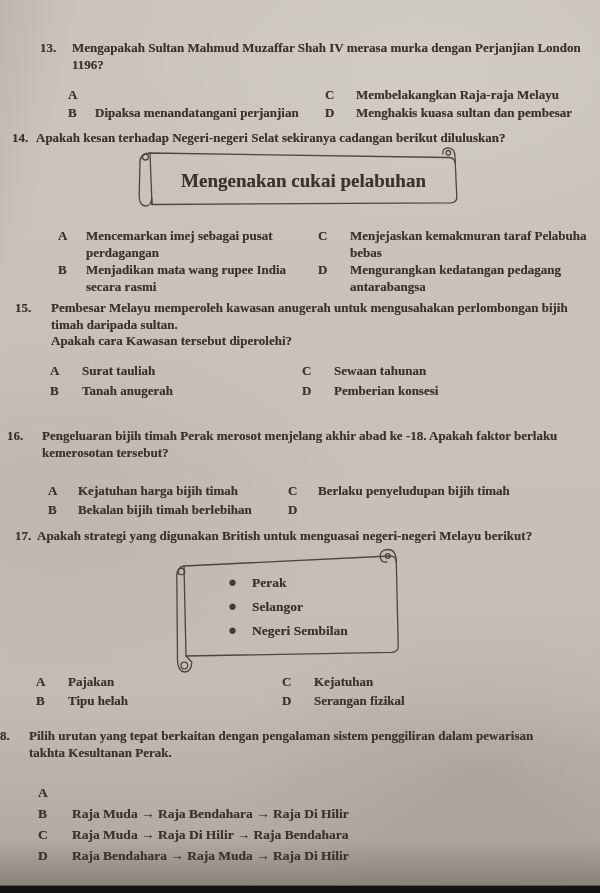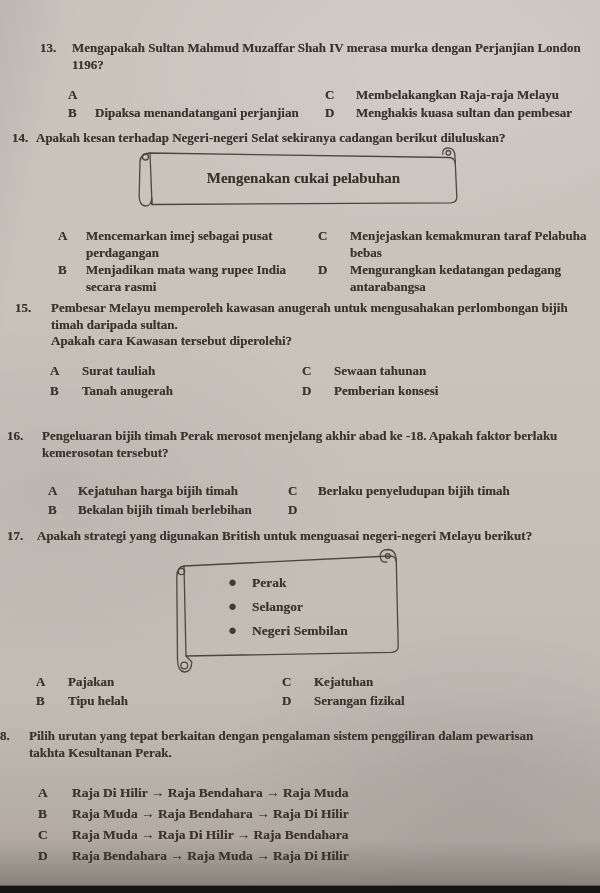--- a/index.html
+++ b/index.html
@@ -45,21 +45,21 @@
     text-shadow:0 0 0.6px rgba(60,52,44,0.55);
   }
   .q18 .olabel{width:34px;font-size:13.5px;}
   .q18 .otext{font-size:13.5px;}
   .scroll-wrap{position:absolute;}
   .scroll-wrap svg{display:block;}
   .scroll-wrap path,.scroll-wrap circle{
     fill:none;stroke:var(--stroke);stroke-width:1.3;stroke-linecap:round;stroke-linejoin:round;
   }
   .banner-text{
-    font-size:15px;font-weight:bold;text-align:center;
+    font-size:19px;font-weight:bold;text-align:center;
     text-shadow:0 0 0.6px rgba(60,52,44,0.55);
   }
   .banner-item{display:flex;align-items:center;}
   .bullet{
     font-size:15px;line-height:17px;margin-right:15px;color:#433b33;
   }
   .banner-item .bi-label{
     font-size:13.5px;font-weight:bold;line-height:17px;
     text-shadow:0 0 0.6px rgba(60,52,44,0.55);
   }
@@ -165,21 +165,21 @@
     <div class="opt" style="left:288px;top:54px">
       <span class="olabel" style="width:30px">C</span>
       <span class="otext">Berlaku penyeludupan bijih timah</span>
     </div>
     <div class="opt" style="left:288px;top:73px">
       <span class="olabel" style="width:30px">D</span>
     </div>
   </section>
 
   <section class="q" style="top:528px">
-    <span class="qnum" style="left:7px">17.</span>
+    <span class="qnum" style="left:15px">17.</span>
     <div class="qtext" style="left:37px">Apakah strategi yang digunakan British untuk menguasai negeri-negeri Melayu berikut?</div>
 
     <div class="scroll-wrap" style="left:170px;top:20px;width:240px;height:132px">
       <svg width="240" height="132" viewBox="0 0 240 132">
         <path d="M14,18 L220,8 Q226,8 226.3,14 L228.2,98 Q228.3,104 221.5,104.3 L16,108 Z"></path>
         <path d="M14,18 Q7,19 6.8,28 L7.5,112 Q7.8,123.5 14.5,124 Q21.5,124 21.8,114 L16,108"></path>
         <circle cx="11.5" cy="23.5" r="3.2"></circle>
         <circle cx="14.3" cy="117.5" r="3.4"></circle>
         <path d="M226.3,14 Q226.3,1.5 217.5,1.5 Q209.5,2 210.3,9 Q210.8,15 216.8,14"></path>
         <circle cx="217.8" cy="8" r="2.4"></circle>
@@ -215,21 +215,20 @@
       <span class="otext">Serangan fizikal</span>
     </div>
   </section>
 
   <section class="q q18" style="top:728px">
     <span class="qnum" style="left:0px">8.</span>
     <div class="qtext" style="left:29px">Pilih urutan yang tepat berkaitan dengan pengalaman sistem penggiliran dalam pewarisan
 takhta Kesultanan Perak.</div>
     <div class="opt" style="left:38px;top:56px">
       <span class="olabel">A</span>
-      <span class="otext">Raja Di Hilir → Raja Bendahara → Raja Muda</span>
     </div>
     <div class="opt" style="left:38px;top:77px">
       <span class="olabel">B</span>
       <span class="otext">Raja Muda → Raja Bendahara → Raja Di Hilir</span>
     </div>
     <div class="opt" style="left:38px;top:98px">
       <span class="olabel">C</span>
       <span class="otext">Raja Muda → Raja Di Hilir → Raja Bendahara</span>
     </div>
     <div class="opt" style="left:38px;top:119px">

